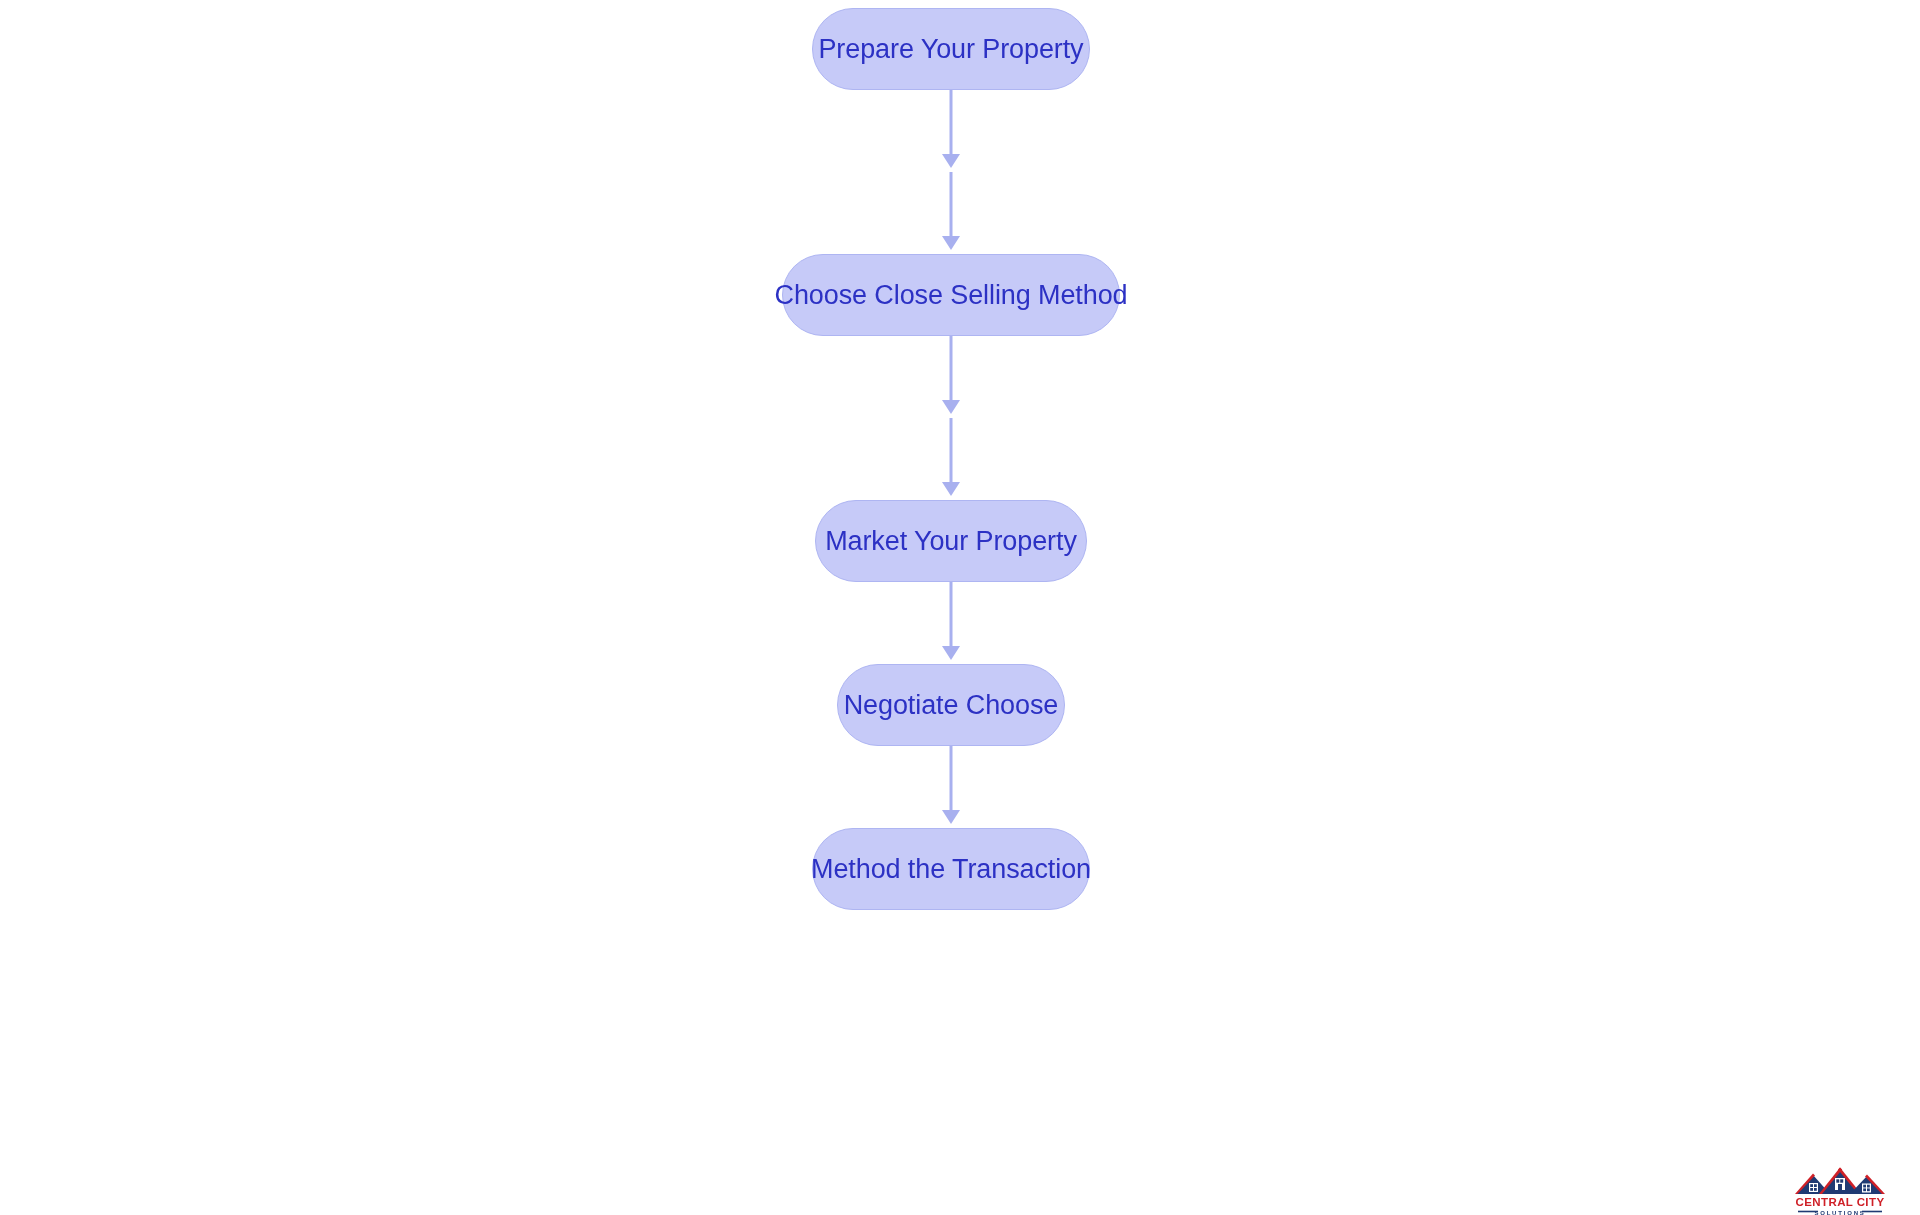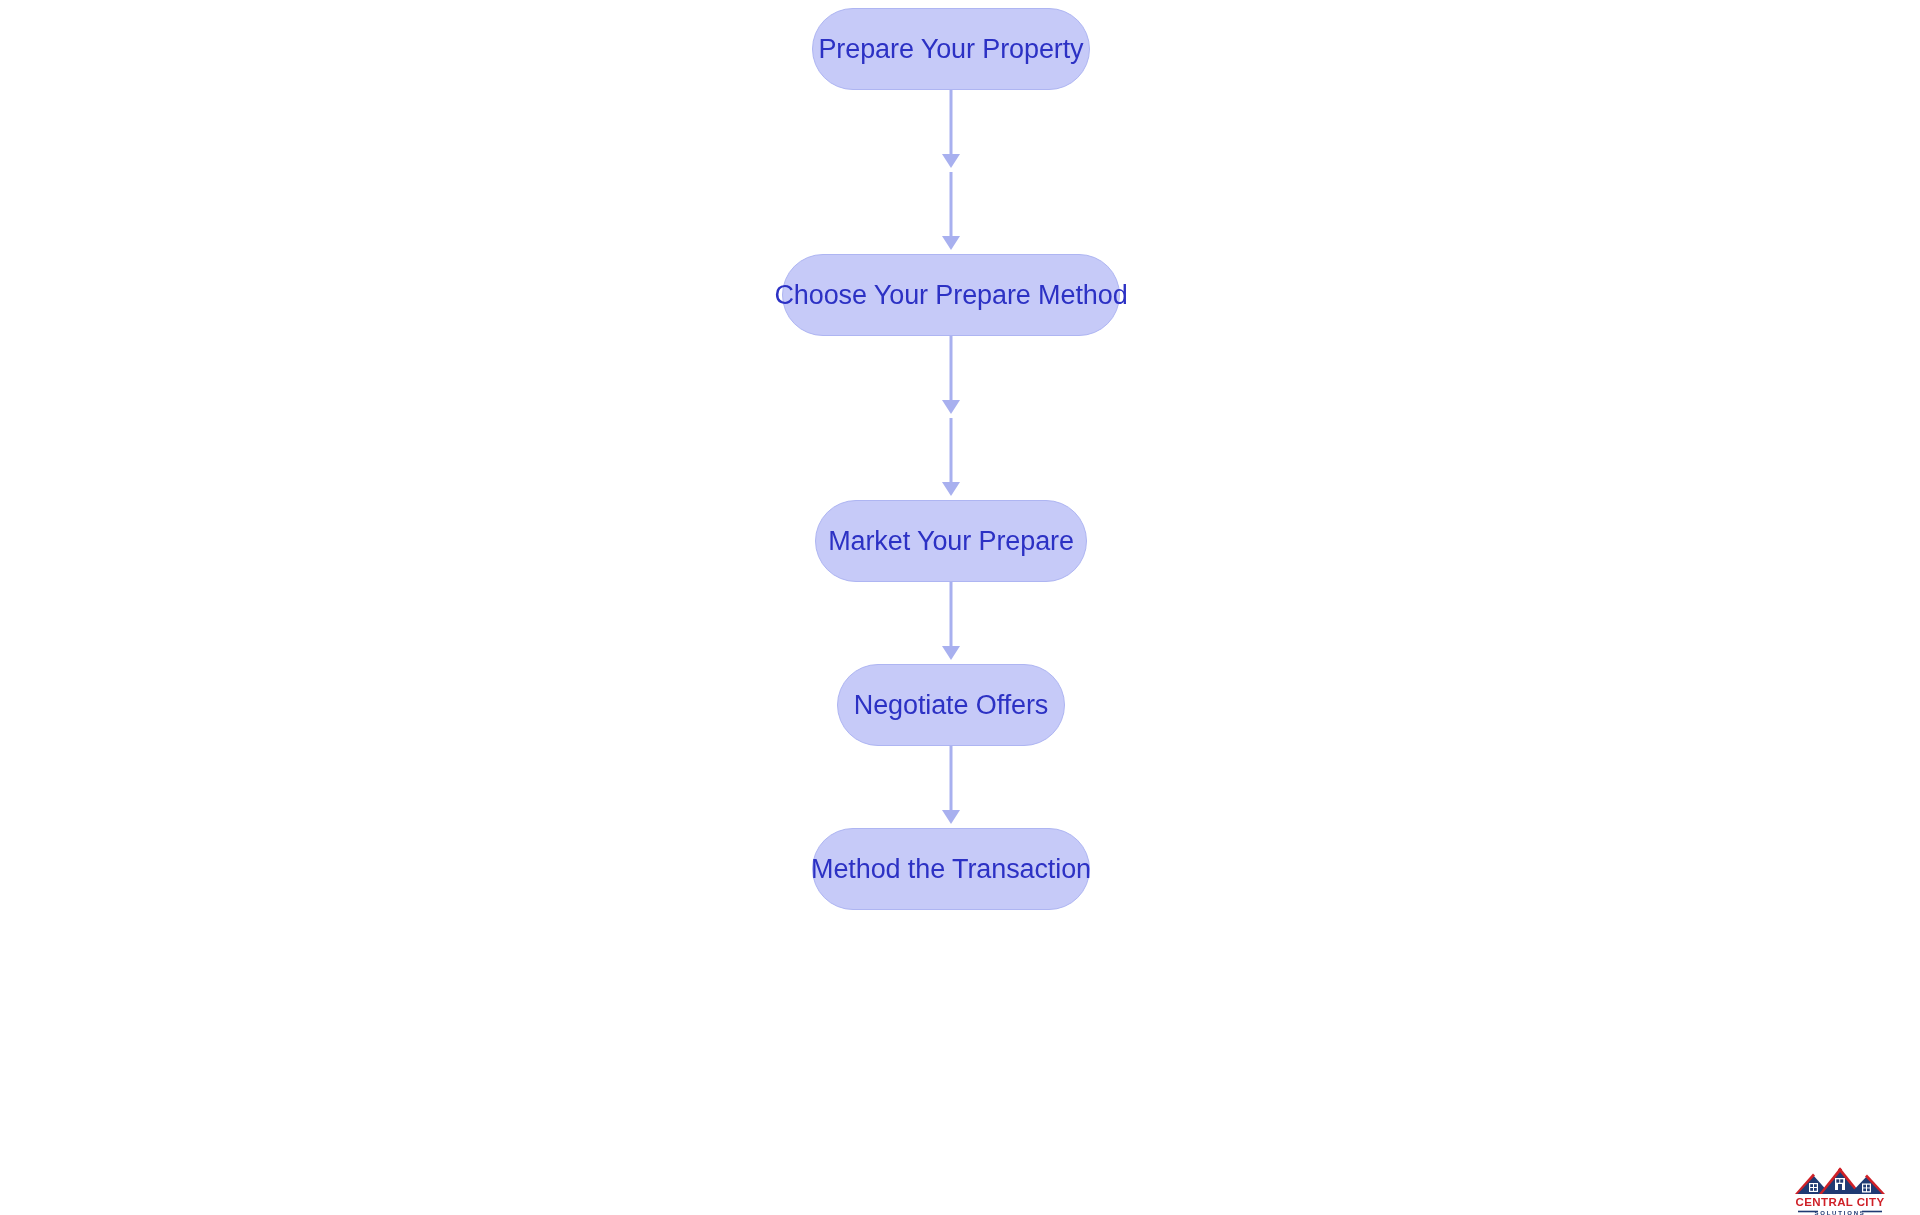--- a/index.html
+++ b/index.html
@@ -120,45 +120,45 @@
       <span class="conn-head"></span>
     </div>
 
 
     <div class="flow-connector">
       <span class="conn-line"></span>
       <span class="conn-head"></span>
     </div>
 
     <div class="flow-node w-choose">
-      <span class="flow-node-label">Choose Your Prepare Method</span>
+      <span class="flow-node-label">Choose Close Selling Method</span>
     </div>
 
     <div class="flow-connector">
       <span class="conn-line"></span>
       <span class="conn-head"></span>
     </div>
 
 
     <div class="flow-connector">
       <span class="conn-line"></span>
       <span class="conn-head"></span>
     </div>
 
     <div class="flow-node w-market">
-      <span class="flow-node-label">Market Your Prepare</span>
+      <span class="flow-node-label">Market Your Property</span>
     </div>
 
     <div class="flow-connector">
       <span class="conn-line"></span>
       <span class="conn-head"></span>
     </div>
 
     <div class="flow-node w-offers">
-      <span class="flow-node-label">Negotiate Offers</span>
+      <span class="flow-node-label">Negotiate Choose</span>
     </div>
 
     <div class="flow-connector">
       <span class="conn-line"></span>
       <span class="conn-head"></span>
     </div>
 
     <div class="flow-node w-close">
       <span class="flow-node-label">Method the Transaction</span>
     </div>

